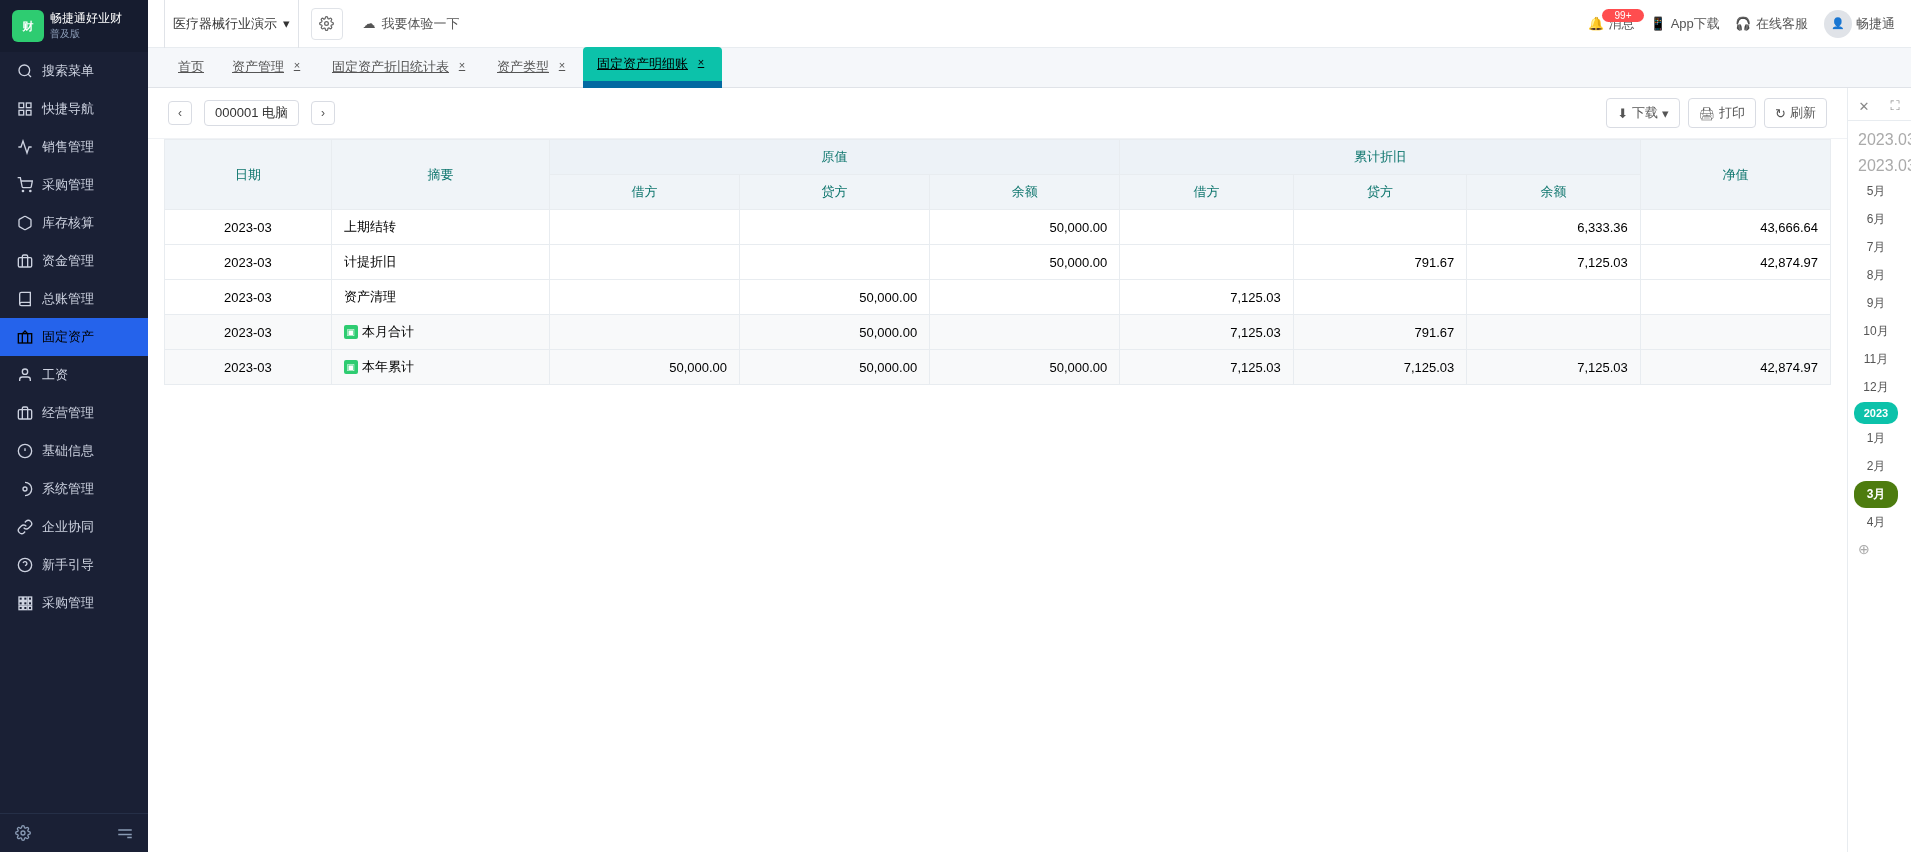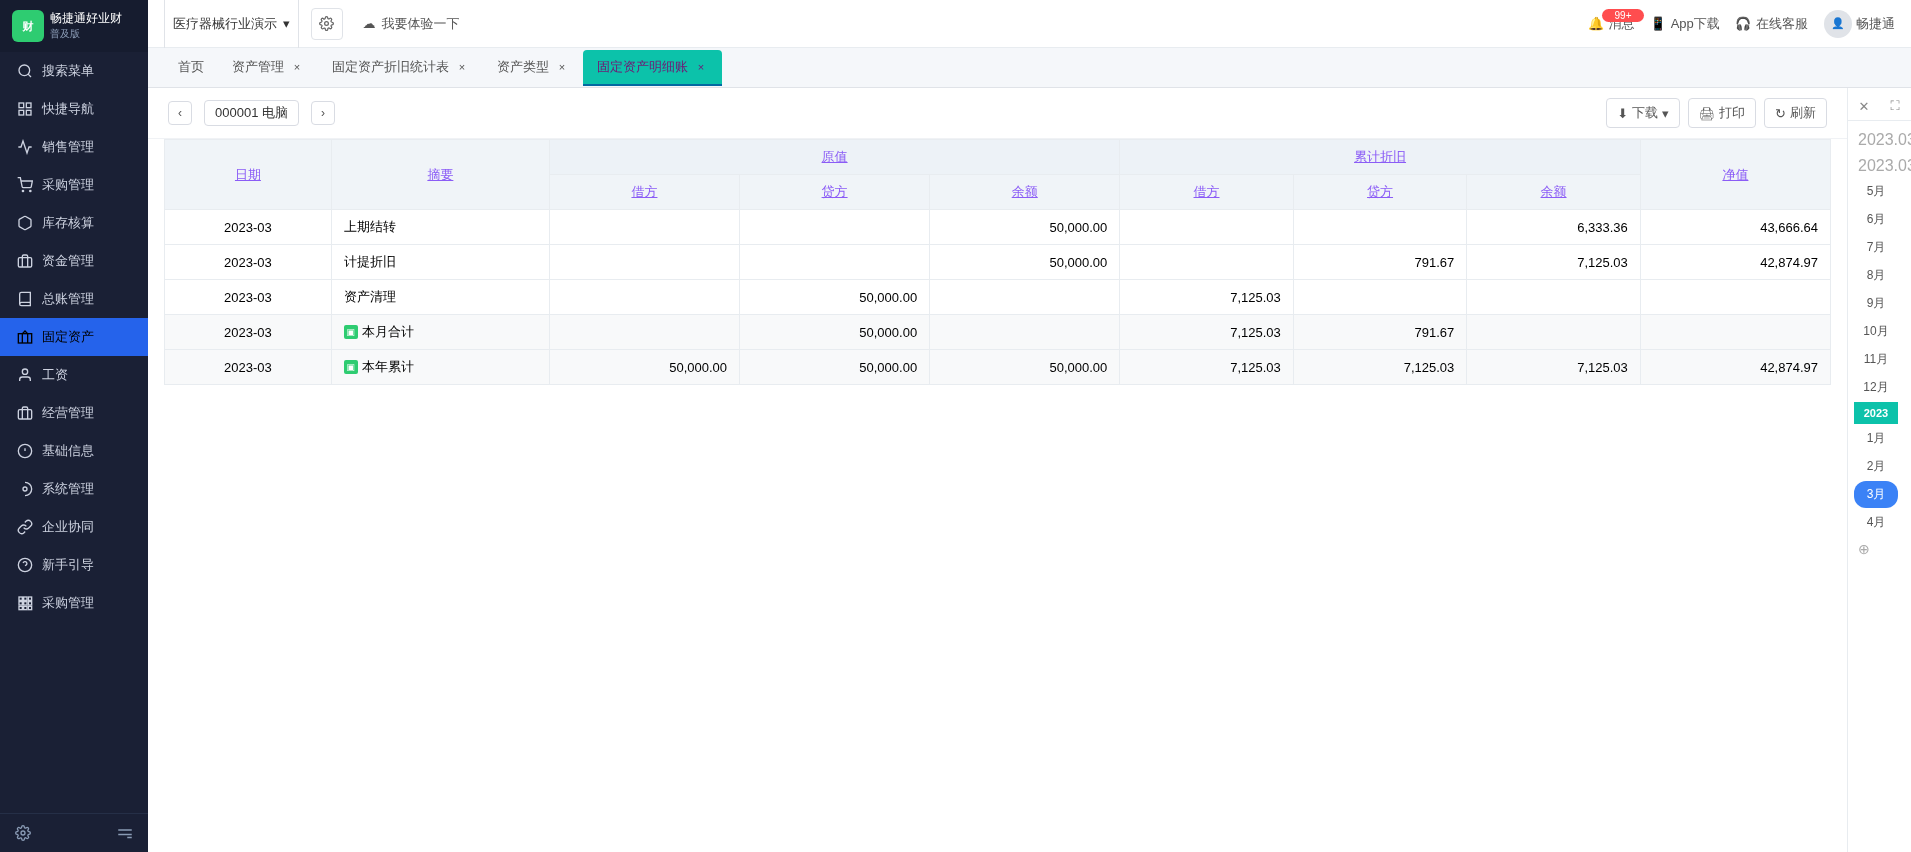--- a/index.html
+++ b/index.html
@@ -118,32 +118,33 @@
     
     .tabbar {
       display: flex; align-items: center;
       background: #f5f7fa;
       border-bottom: 1px solid #e0e3e8;
       padding: 0 16px;
       flex-shrink: 0;
       height: 40px;
     }
     .tab {
-      display: flex; align-items: center; gap: 6px;
+      display: flex; gap: 6px;
       padding: 8px 14px;
       font-size: 13px; color: #555;
       cursor: pointer;
       border-bottom: 2px solid transparent;
       white-space: nowrap;
+      text-decoration: underline;
     }
     .tab.active {
       background: #0cc2aa;
-      color: #701a75;
+      color: #000000;
       border-radius: 4px 4px 0 0;
-      border-bottom: 2px solid #0369a1;
+      border-bottom: 8px solid #0369a1;
     }
     .tab-close {
       width: 14px; height: 14px;
       display: flex; align-items: center; justify-content: center;
       border-radius: 50%;
       font-size: 11px;
       cursor: pointer;
     }
 
     
@@ -211,24 +212,23 @@
       font-size: 13px;
     }
     .data-table th, .data-table td {
       border: 1px solid #e8ecf0;
       padding: 8px 12px;
       text-align: right;
       white-space: nowrap;
     }
     .data-table th {
       background: #f0f4f8;
-      color: #8b5cf6;
+      color: #0f766e;
       font-weight: 500;
       text-align: center;
-      text-decoration: underline;
     }
     .data-table td:first-child, .data-table th:first-child { text-align: center; }
     .data-table td:nth-child(2) { text-align: left; }
     .data-table .total-row { background: #f8f9fa; font-weight: 500; }
     .data-table .total-label {
       display: inline-flex; align-items: center; gap: 4px;
     }
     .total-icon {
       width: 14px; height: 14px;
       background: #2ecc71;
@@ -272,29 +272,29 @@
       width: 44px;
       padding: 5px 6px;
       text-align: center;
       font-size: 12px;
       color: #555;
       cursor: pointer;
       border-radius: 4px;
       margin: 1px 0;
     }
     .timeline-month.active {
-      background: #3b82f6;
+      background: #4d7c0f;
       color: #fff;
       border-radius: 12px;
-      font-weight: 400;
+      font-weight: 700;
     }
     .timeline-month.year-marker {
       background: #0cc2aa;
       color: #fff;
-      border-radius: 0;
+      border-radius: 10px;
       font-size: 11px;
       font-weight: 600;
     }
     .timeline-chevron {
       color: #aaa; font-size: 14px;
       cursor: pointer; padding: 4px;
     }
 
     
     .th-group { background: #edf2f7 !important; }

